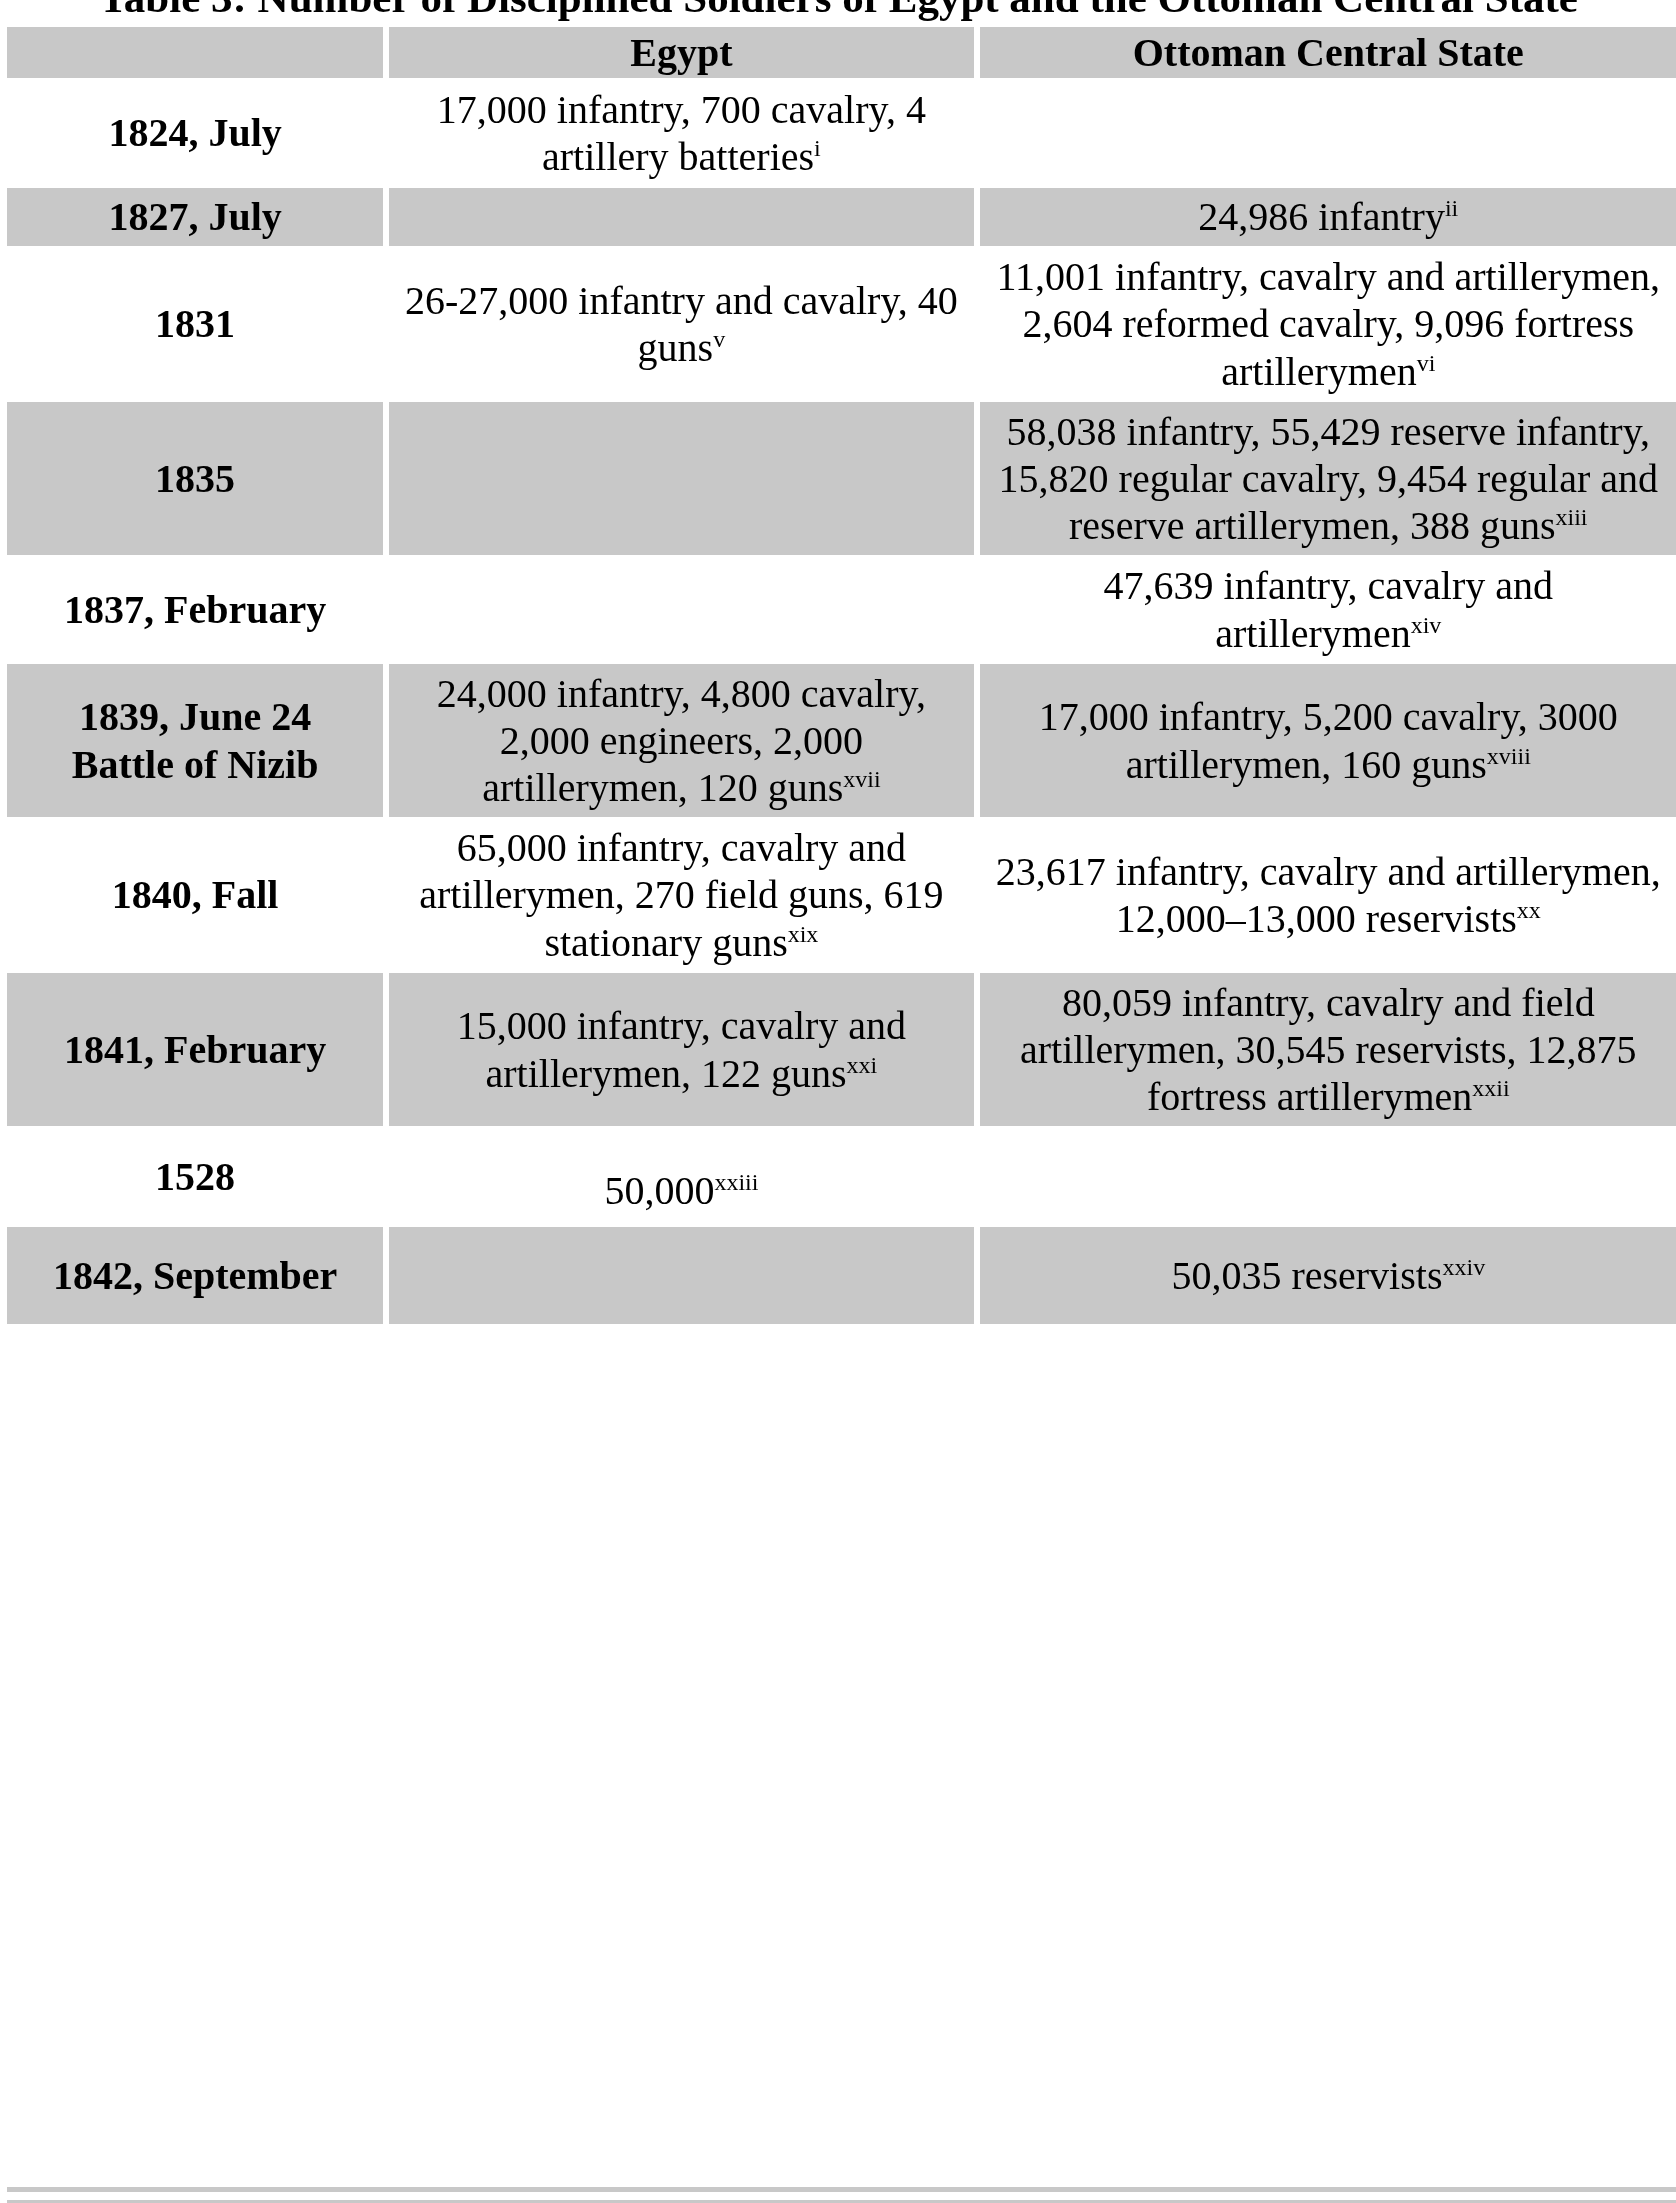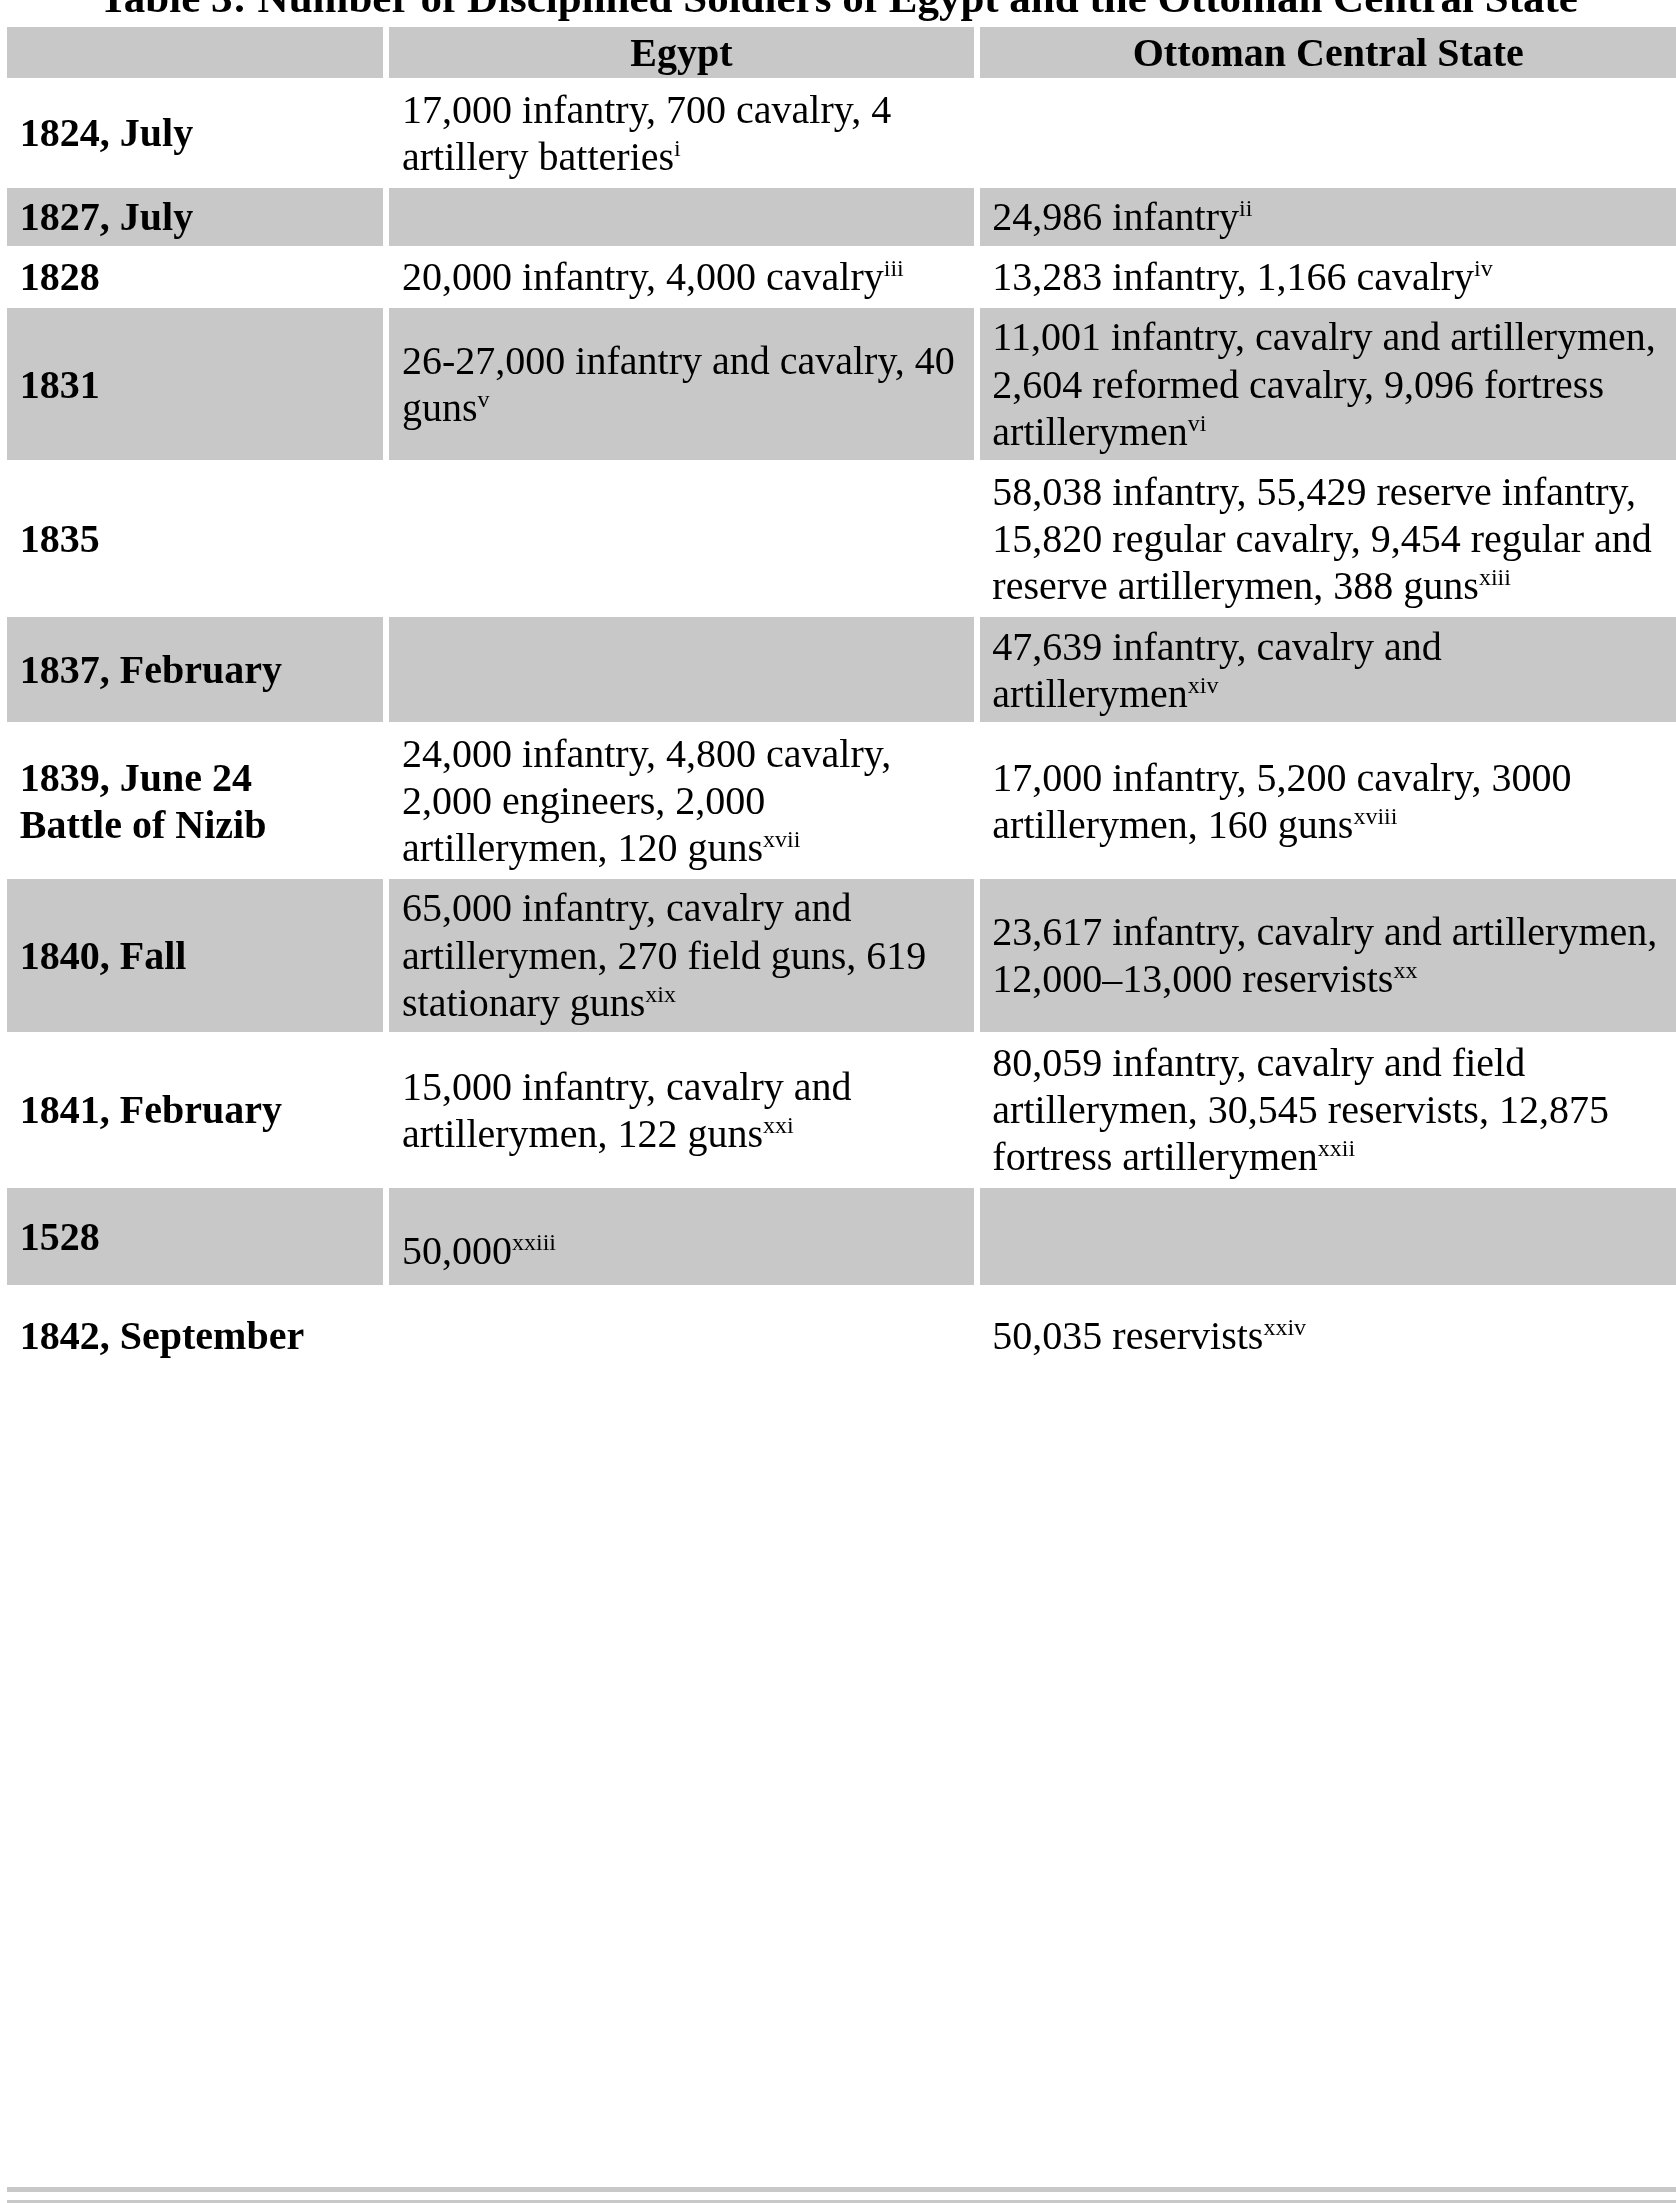--- a/index.html
+++ b/index.html
@@ -23,20 +23,21 @@
     border-collapse:separate; border-spacing:0;
     table-layout:fixed;
     font-size:40px; line-height:1.18;
   }
   th, td {
     box-sizing:border-box;
     padding:5.5px 12.8px;
     vertical-align:middle;
     border-bottom:2.7px solid var(--paper);
     word-wrap:break-word;
+    text-align:center;
   }
   thead th { font-weight:bold; text-align:center; padding-top:1.8px; padding-bottom:1.8px; }
   thead tr { background:var(--shade); }
   tbody tr:nth-child(even) { background:var(--shade); }
   .col-date  { border-left:7.3px solid var(--paper); border-right:6.4px solid var(--paper); }
   .col-egypt { border-right:6.4px solid var(--paper); }
   td.col-date { font-weight:bold; }
   .troops-text { }
   sup.endnote-ref { font-size:0.6em; line-height:0; vertical-align:super; }
   
@@ -75,27 +76,20 @@
           </td>
           <td class="col-egypt"><span class="troops-text">17,000 infantry, 700 cavalry, 4 artillery batteries</span><sup class="endnote-ref">i</sup></td>
           <td class="col-ottoman"></td>
         </tr>
         <tr class="row-1">
           <td class="col-date">
             <div class="date-line">1827, July</div>
           </td>
           <td class="col-egypt"></td>
           <td class="col-ottoman"><span class="troops-text">24,986 infantry</span><sup class="endnote-ref">ii</sup></td>
-        </tr>
-        <tr class="row-2">
-          <td class="col-date">
-            <div class="date-line">1828</div>
-          </td>
-          <td class="col-egypt"><span class="troops-text">20,000 infantry, 4,000 cavalry</span><sup class="endnote-ref">iii</sup></td>
-          <td class="col-ottoman"><span class="troops-text">13,283 infantry, 1,166 cavalry</span><sup class="endnote-ref">iv</sup></td>
         </tr>
         <tr class="row-3">
           <td class="col-date">
             <div class="date-line">1831</div>
           </td>
           <td class="col-egypt"><span class="troops-text">26-27,000 infantry and cavalry, 40 guns</span><sup class="endnote-ref">v</sup></td>
           <td class="col-ottoman"><span class="troops-text">11,001 infantry, cavalry and artillerymen, 2,604 reformed cavalry, 9,096 fortress artillerymen</span><sup class="endnote-ref">vi</sup></td>
         </tr>
         <tr class="row-7">
           <td class="col-date">

